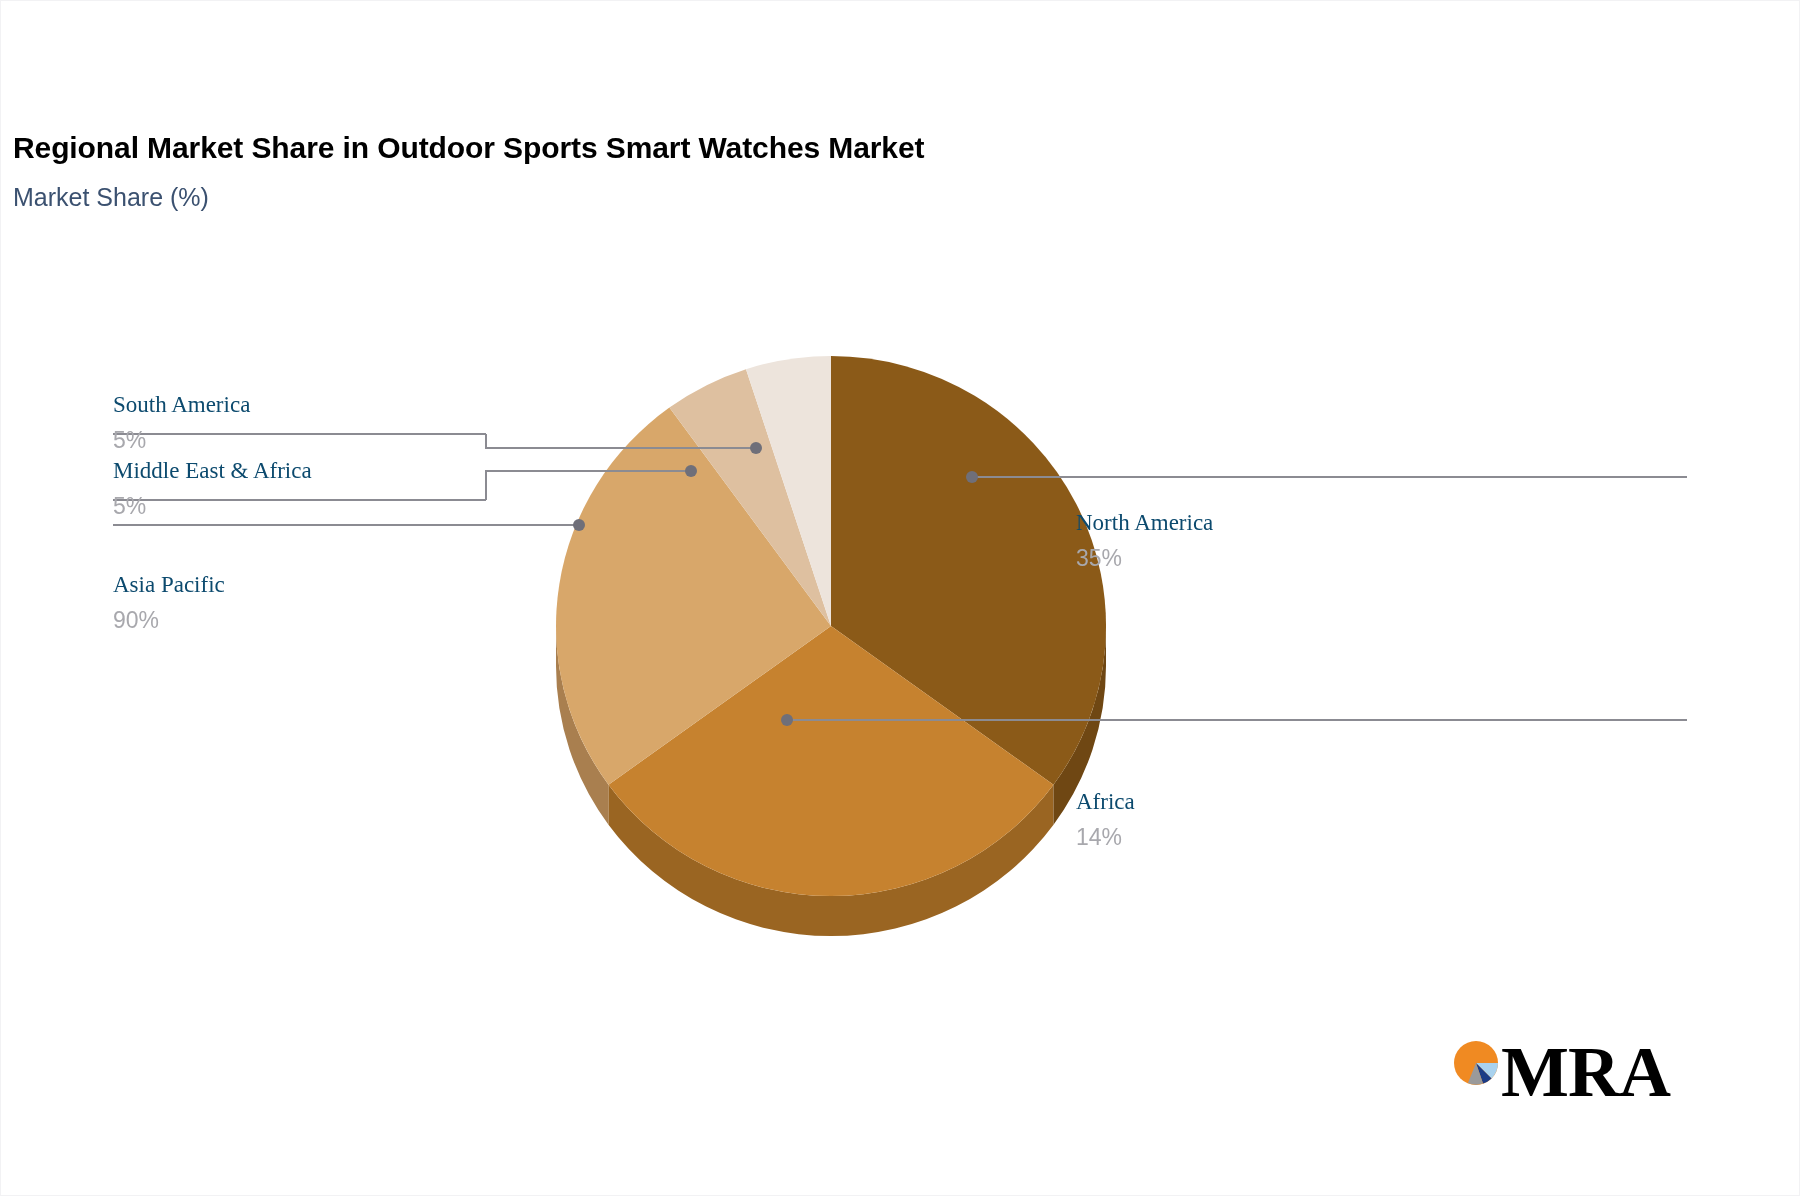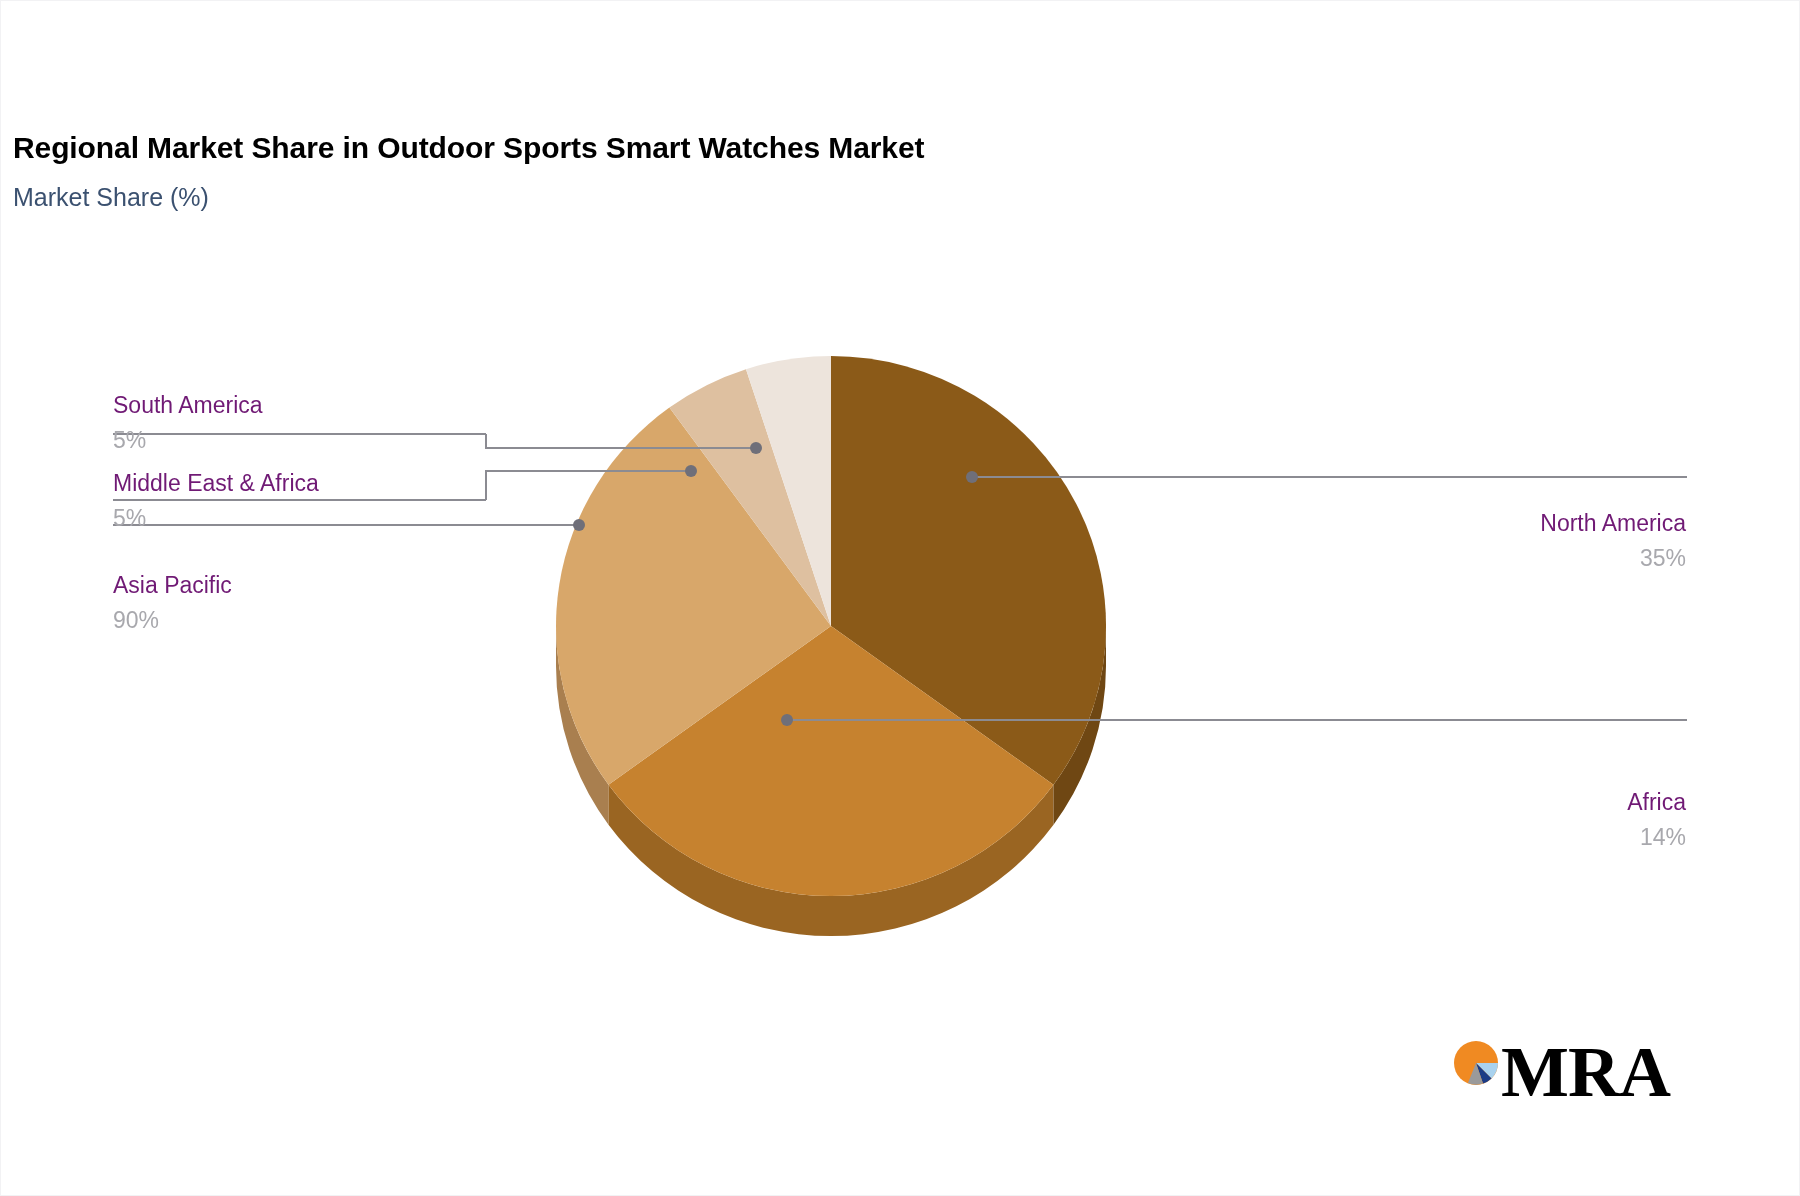--- a/index.html
+++ b/index.html
@@ -66,36 +66,37 @@
     stroke: #8b8b92;
     stroke-width: 2;
   }
 
   
   .callout {
     position: absolute;
   }
   .callout .cname {
     font-size: 23px;
-    color: #701a75;
+    color: #0c4a6e;
     line-height: 28px;
     white-space: nowrap;
+    font-family: Liberation Serif, serif;
   }
   .callout .cval {
     font-size: 23px;
     color: #a8a8ad;
     line-height: 28px;
     margin-top: 7px;
     white-space: nowrap;
   }
-  .callout.right { text-align: right; }
+  .callout.right { text-align: left; }
   .callout.left  { text-align: left; }
 
   #callout-south-america     { left: 112px;  top: 390px;  width: 380px; }
-  #callout-middle-east       { left: 112px;  top: 468px;  width: 380px; }
+  #callout-middle-east       { left: 112px;  top: 456px;  width: 380px; }
   #callout-asia-pacific      { left: 112px;  top: 570px;  width: 380px; }
   #callout-north-america     { left: 1075px; top: 508px;  width: 610px; }
   #callout-europe            { left: 1075px; top: 787px;  width: 610px; }
 
   
   #logo {
     position: absolute;
     left: 1452px;
     top: 1035px;
     width: 200px;

